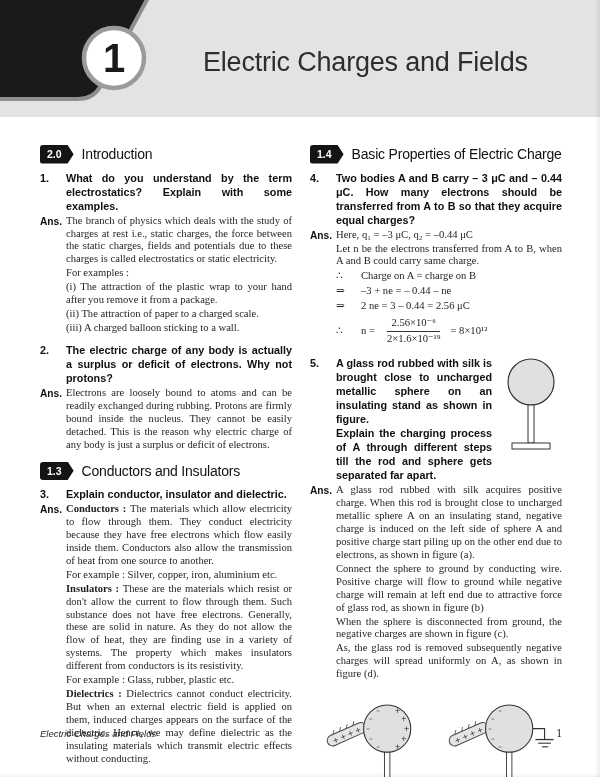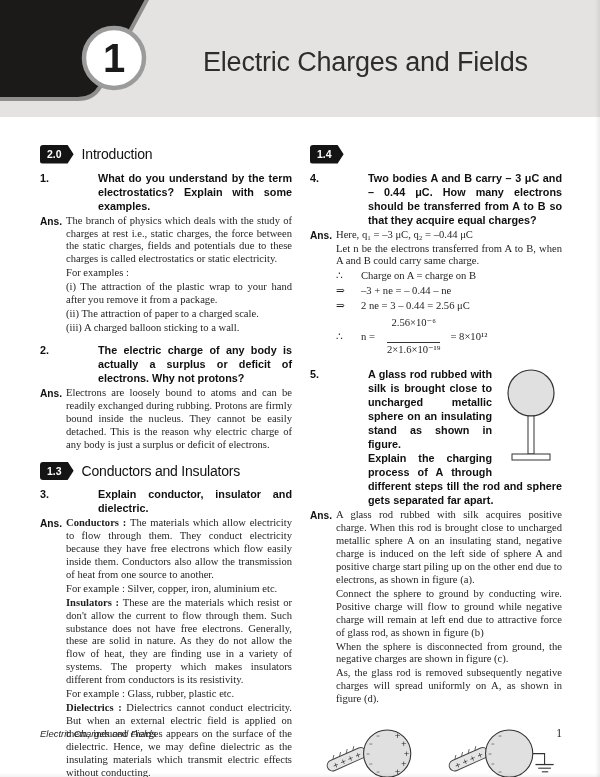--- a/index.html
+++ b/index.html
@@ -45,37 +45,37 @@
     font-size:14px; color:#101010; letter-spacing:-0.2px;
   }
   
   .qa { margin-bottom:7px; }
   .q-row, .ans-row { display:flex; text-align:justify; }
   .q-row {
     font-family:"Liberation Sans","DejaVu Sans",sans-serif; font-weight:700;
     font-size:10.8px; line-height:1.3; color:#101010;
   }
   .q-num { width:26px; flex:0 0 26px; }
-  .q-text { flex:1;margin-left:32px; }
+  .q-text { flex:1; }
   .q-text p { margin:0; }
   .ans-row { font-size:10.6px; line-height:1.22; color:#1e1e1e; margin-top:2px; }
   .ans-label {
     width:26px; flex:0 0 26px;
     font-family:"Liberation Sans","DejaVu Sans",sans-serif; font-weight:700;
     font-size:10.2px; line-height:1.28; color:#101010;
   }
   .ans-body { flex:1; }
   .ans-body p { margin:0 0 1px 0; }
   .lead { font-weight:700; }
   
   .math-line { display:flex; gap:10px; margin:2px 0; align-items:center; text-align:left; }
   .math-sym { width:15px; flex:0 0 15px; }
   .frac-line { margin:4px 0 3px; }
   .frac { display:inline-flex; flex-direction:column; text-align:center; }
-  .fnum { border-bottom:1px solid #333; padding:0 4px 12px; }
+  .fnum { border-bottom:1px solid #333; padding:0 4px 1px; }
   .fden { padding-top:1px; }
   .frac-lead { margin-right:2px; }
   
   .q5-figure { float:right; width:62px; height:100px; margin:2px 0 4px 8px; }
   .figures-row { display:flex; justify-content:space-between; margin:6px 2px 0 10px; }
   .figures-row figure { width:118px; text-align:center; }
   .charge-mark { font-family:"DejaVu Sans",sans-serif; }
   
   .page-footer {
     position:absolute; left:40px; right:38px; top:727px;
@@ -163,20 +163,21 @@
           </div>
         </div>
       </div>
 
     </section>
 
     <section class="col">
 
       <div class="section-head first">
         <span class="badge">1.4</span>
+        <span class="section-title">Basic Properties of Electric Charge</span>
       </div>
 
       <div class="qa">
         <div class="q-row">
           <span class="q-num">4.</span>
           <div class="q-text">Two bodies A and B carry – 3 μC and – 0.44 μC. How many electrons should be transferred from A to B so that they acquire equal charges?</div>
         </div>
         <div class="ans-row">
           <span class="ans-label">Ans.</span>
           <div class="ans-body">

